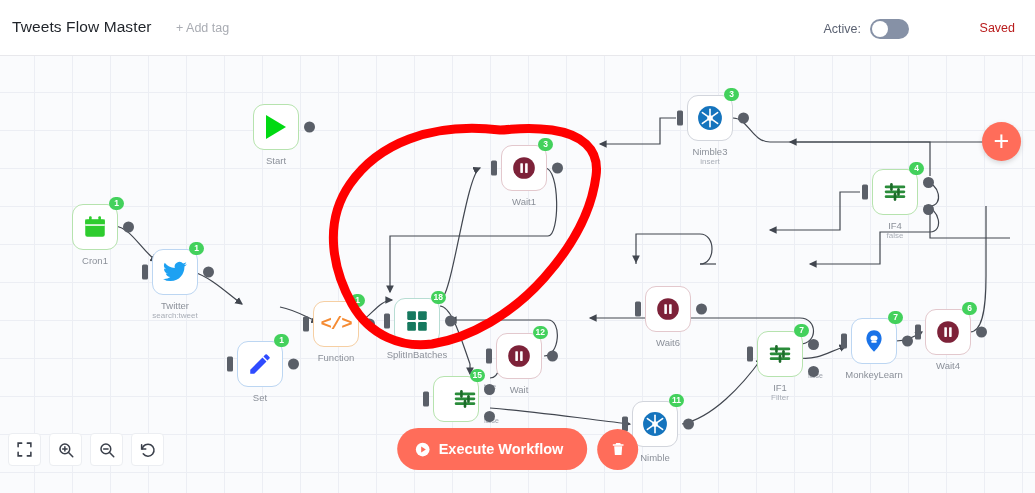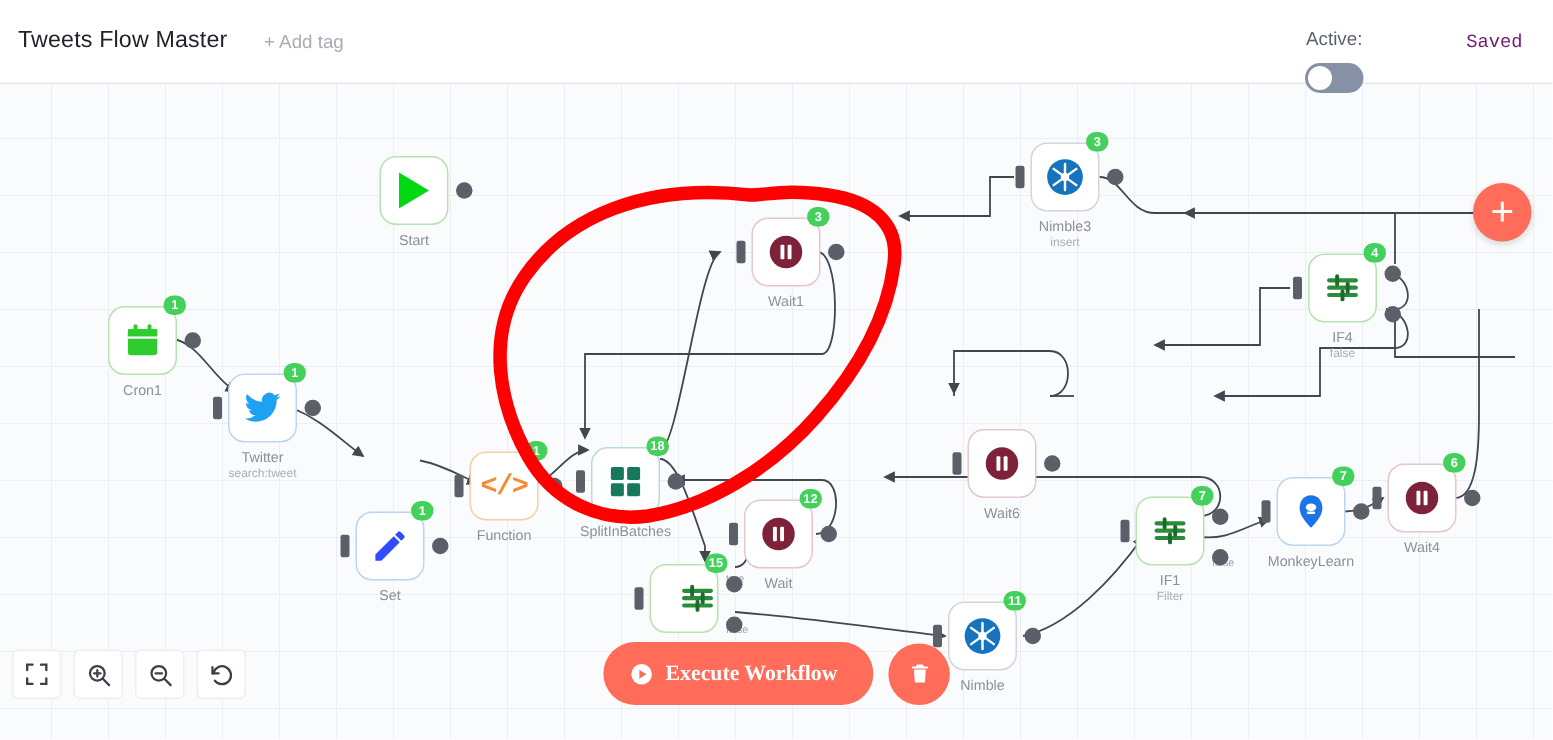--- a/index.html
+++ b/index.html
@@ -23,35 +23,35 @@
     position: absolute; left: 12px; top: 18px;
     font-size: 15.5px; color: #1f2329; font-weight: 400;
     letter-spacing: .1px;
   }
   #add-tag {
     position: absolute; left: 176px; top: 21px;
     font-size: 12.5px; color: #a9acb3; cursor: pointer; text-align: right;
   }
   #active-wrap {
     position: absolute; right: 126px; top: 19px;
-    display: flex; align-items: center; gap: 9px; flex-direction: column;
+    display: flex; align-items: center; gap: 9px;
   }
   #active-label { font-size: 12.5px; color: #5b6272; }
   #active-toggle {
     width: 39px; height: 20px; border-radius: 10px;
     background: #8691a6; position: relative; cursor: pointer;
   }
   #active-knob {
     position: absolute; left: 2px; top: 2px;
     width: 16px; height: 16px; border-radius: 50%;
     background: #ffffff;
   }
   #saved-label {
     position: absolute; right: 20px; top: 21px;
-    font-size: 12.5px; color: #701a75; font-family: Liberation Mono, monospace;
+    font-size: 12.5px; color: #b91c1c;
   }
 
   
   #canvas {
     position: absolute; top: 56px; left: 0;
     width: 1035px; height: 437px;
     background-color: #fafbfd;
     background-image:
       linear-gradient(to right, #eceef4 1px, transparent 1px),
       linear-gradient(to bottom, #eceef4 1px, transparent 1px);
@@ -156,21 +156,21 @@
     transform: translateX(-50%);
     display: flex; align-items: center; gap: 10px;
     z-index: 58;
   }
   #exec-btn {
     height: 42px; padding: 0 24px 0 18px;
     border-radius: 21px; background: #ff6d5a;
     color: #fff; font-size: 14.5px; font-weight: 700;
     display: flex; align-items: center; gap: 9px;
     cursor: pointer; border: none;
-    font-family: Liberation Serif, serif;
+    font-family: Liberation Sans, sans-serif;
   }
   #del-btn {
     width: 41px; height: 41px; border-radius: 50%;
     background: #ff6d5a;
     display: flex; align-items: center; justify-content: center;
     cursor: pointer;
   }
 
   
   #fab {

